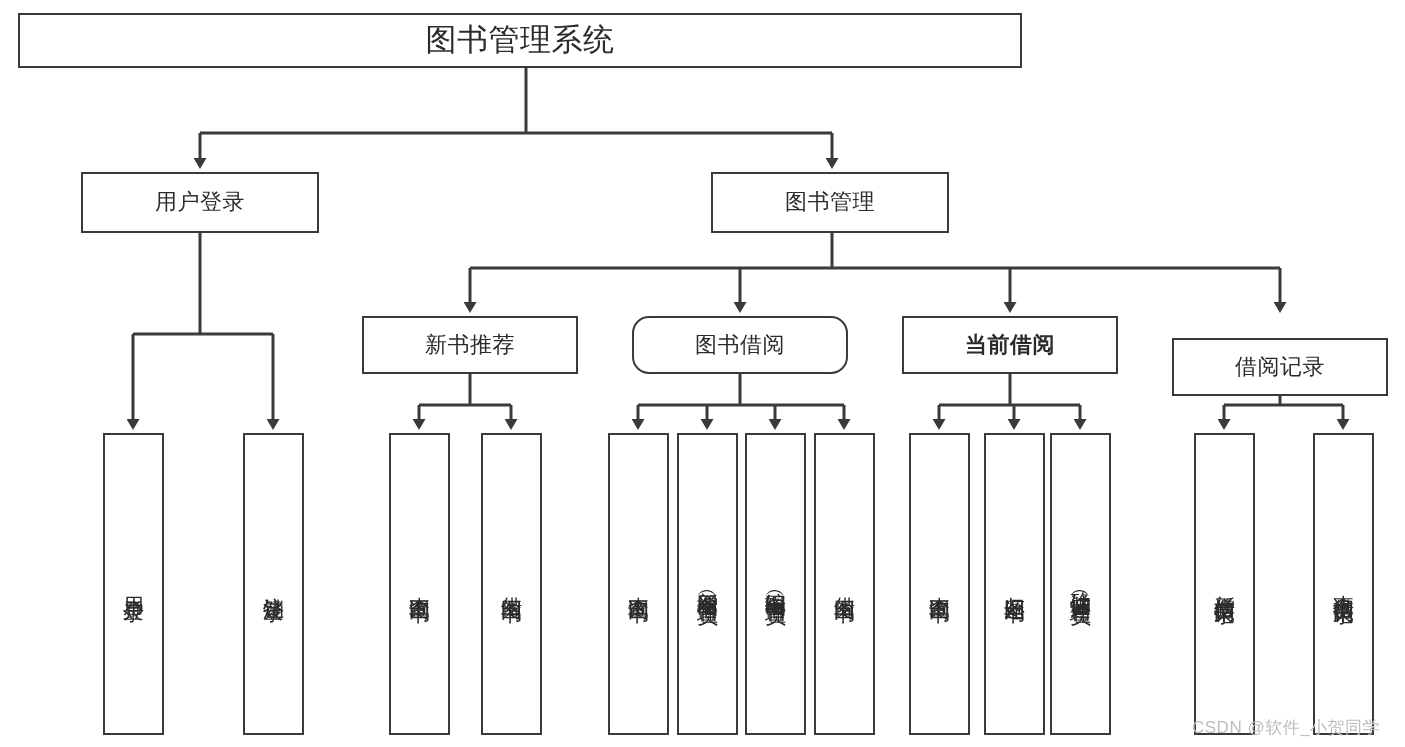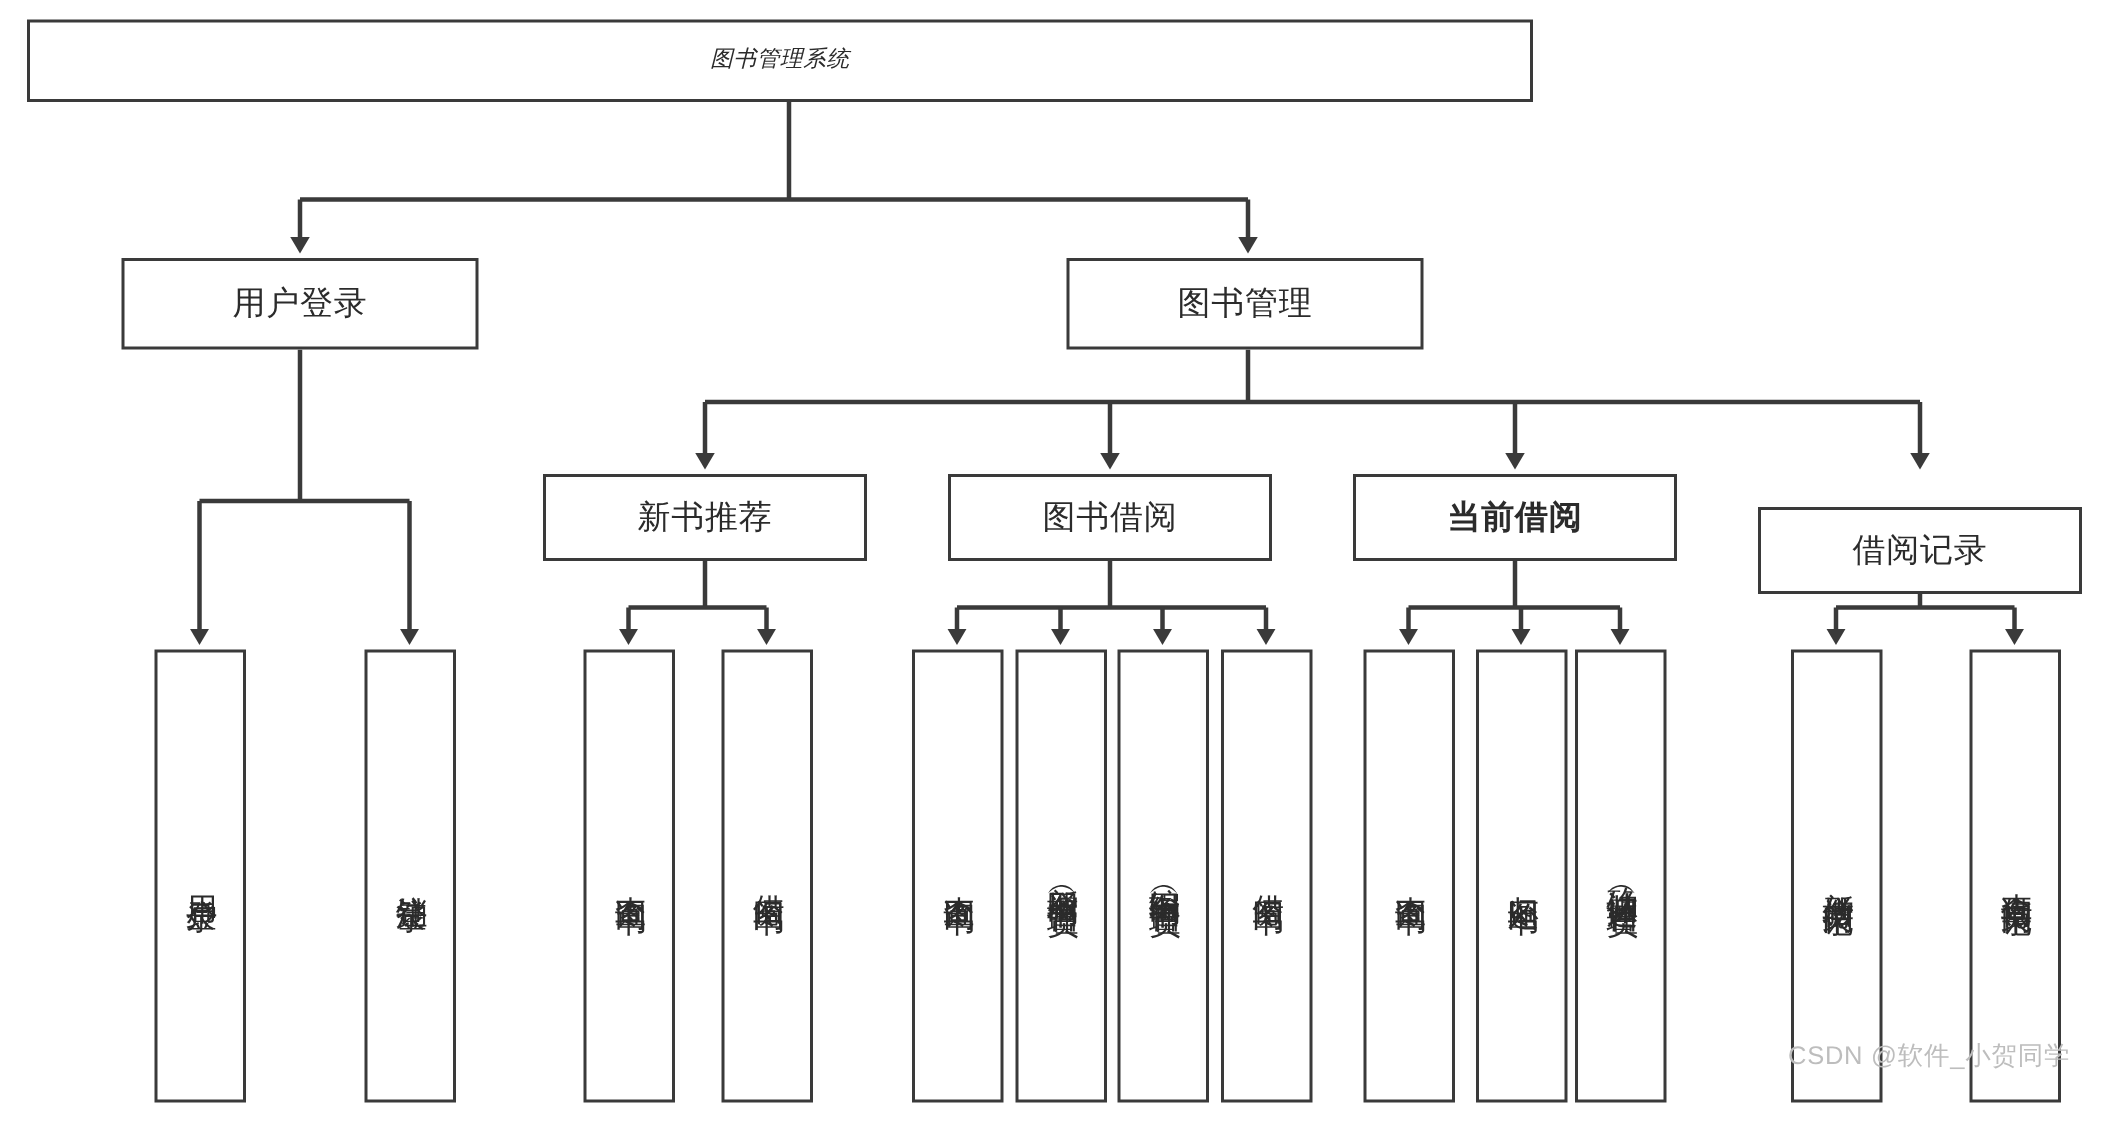--- a/index.html
+++ b/index.html
@@ -34,22 +34,21 @@
     align-items: center;
     justify-content: center;
     color: #2b2b2b;
   }
   .node.horiz {
     font-size: 22px;
     letter-spacing: 0.5px;
     line-height: 1.1;
   }
   .node.root {
-    font-size: 15px;
-    font-style: italic;
+    font-size: 31px;
   }
   .node.vert {
     writing-mode: vertical-rl;
     text-orientation: upright;
     font-size: 21px;
     line-height: 1.15;
     letter-spacing: 2px;
     padding: 6px 0;
     text-align: center;
   }
@@ -128,21 +127,21 @@
   <div class="node horiz" id="n-l2-0" style="left: 81px; top: 172px; width: 238px; height: 61px;">
     <span class="label">用户登录</span>
   </div>
   <div class="node horiz" id="n-l3-0" style="left: 362px; top: 316px; width: 216px; height: 58px;">
     <span class="label">新书推荐</span>
   </div>
 
   <div class="node horiz" id="n-l2-1" style="left: 711px; top: 172px; width: 238px; height: 61px;">
     <span class="label">图书管理</span>
   </div>
-  <div class="node horiz" id="n-l3-1" style="left: 632px; top: 316px; width: 216px; height: 58px;">
+  <div class="node horiz" id="n-l3-1" style="left: 632px; top: 316px; width: 216px; height: 58px; border-radius: 17px;">
     <span class="label">图书借阅</span>
   </div>
   <div class="node horiz" id="n-l3-2" style="left: 902px; top: 316px; width: 216px; height: 58px; font-weight: bold;">
     <span class="label">当前借阅</span>
   </div>
   <div class="node horiz" id="n-l3-3" style="left: 1172px; top: 316px; width: 216px; height: 58px; margin-top: 22px;">
     <span class="label">借阅记录</span>
   </div>
 
   <div class="node vert" id="n-leaf-0" style="left: 103px; top: 433px; width: 61px; height: 302px;">
@@ -178,15 +177,15 @@
   <div class="node vert" id="n-leaf-10" style="left: 1050px; top: 433px; width: 61px; height: 302px;">
     <span class="label">确认归还（管理员）</span>
   </div>
   <div class="node vert" id="n-leaf-11" style="left: 1194px; top: 433px; width: 61px; height: 302px;">
     <span class="label">新增借阅记录</span>
   </div>
   <div class="node vert" id="n-leaf-12" style="left: 1313px; top: 433px; width: 61px; height: 302px;">
     <span class="label">查询借阅记录</span>
   </div>
 
-  <div class="watermark" style="left: 1192px; top: 692px;">CSDN @软件_小贺同学</div>
+  <div class="watermark" style="left: 1192px; top: 716px;">CSDN @软件_小贺同学</div>
 
 </div>
 
 </body></html>

